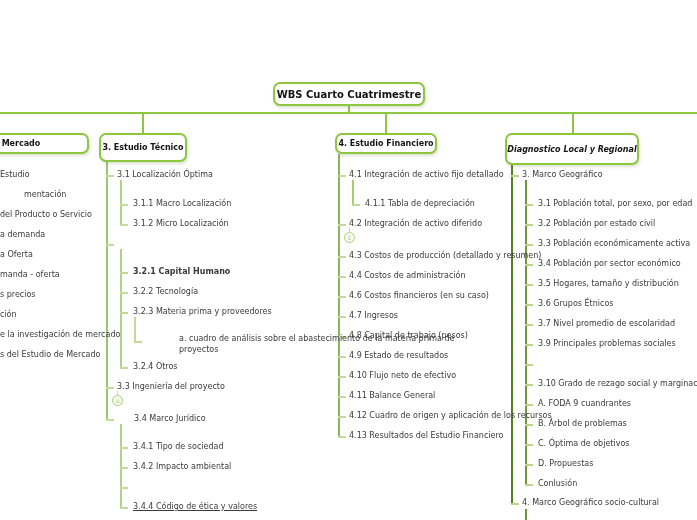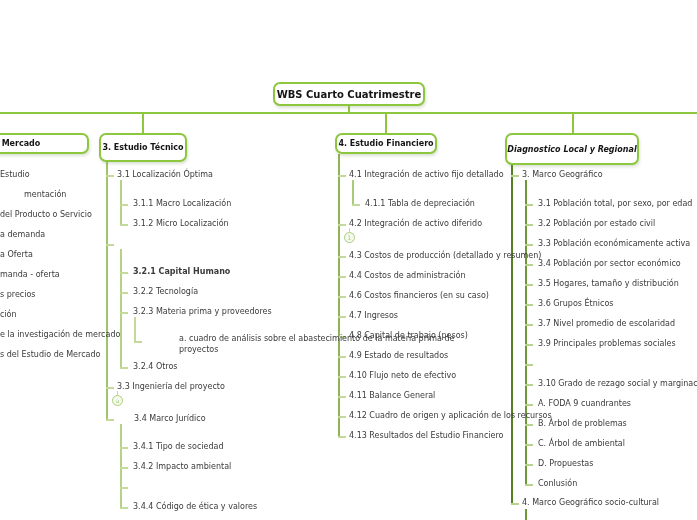--- a/index.html
+++ b/index.html
@@ -96,21 +96,21 @@
     <div class="badge" style="left: 112px; top: 395px;">a</div>
     <div class="hline" style="left: 106px; top: 419px; width: 8px; height: 1.5px; background: rgb(195, 218, 155);"></div>
     <div class="item-label" style="left: 117px; top: 413px; margin-left: 17px;">3.4 Marco Jurídico</div>
     <div class="vline" style="left: 120px; top: 424px; width: 1.5px; height: 83px; background: rgb(180, 210, 135);"></div>
     <div class="hline" style="left: 120px; top: 447px; width: 8px; height: 1.5px; background: rgb(195, 218, 155);"></div>
     <div class="item-label" style="left: 133px; top: 441px;">3.4.1 Tipo de sociedad</div>
     <div class="hline" style="left: 120px; top: 467px; width: 8px; height: 1.5px; background: rgb(195, 218, 155);"></div>
     <div class="item-label" style="left: 133px; top: 461px;">3.4.2 Impacto ambiental</div>
     <div class="hline" style="left: 120px; top: 487px; width: 8px; height: 1.5px; background: rgb(195, 218, 155);"></div>
     <div class="hline" style="left: 120px; top: 507px; width: 8px; height: 1.5px; background: rgb(195, 218, 155);"></div>
-    <div class="item-label" style="left: 133px; top: 501px;">3.4.4 Código de ética y valores</div>
+    <div class="item-label" style="left: 133px; top: 501px; text-decoration: underline;">3.4.4 Código de ética y valores</div>
     <div class="vline" style="left: 338px; top: 154px; width: 1.5px; height: 282px; background: rgb(143, 179, 88);"></div>
     <div class="hline" style="left: 338px; top: 175px; width: 8px; height: 1.5px; background: rgb(195, 218, 155);"></div>
     <div class="item-label" style="left: 349px; top: 169px;">4.1 Integración de activo fijo detallado</div>
     <div class="vline" style="left: 352px; top: 180px; width: 1.5px; height: 24px; background: rgb(169, 203, 121);"></div>
     <div class="hline" style="left: 352px; top: 204px; width: 8px; height: 1.5px; background: rgb(195, 218, 155);"></div>
     <div class="item-label" style="left: 365px; top: 198px;">4.1.1 Tabla de depreciación</div>
     <div class="hline" style="left: 338px; top: 224px; width: 8px; height: 1.5px; background: rgb(195, 218, 155);"></div>
     <div class="item-label" style="left: 349px; top: 218px;">4.2 Integración de activo diferido</div>
     <div class="badge-stem" style="left: 349px; top: 228px; height: 4px; background: rgb(195, 218, 155);"></div>
     <div class="badge" style="left: 344px; top: 232px;">1</div>
@@ -155,21 +155,21 @@
     <div class="hline" style="left: 525px; top: 344px; width: 8px; height: 1.5px; background: rgb(183, 211, 141);"></div>
     <div class="hline" style="left: 525px; top: 364px; width: 8px; height: 1.5px; background: rgb(183, 211, 141);"></div>
     <div class="item-label" style="left: 538px; top: 338px;">3.9 Principales problemas sociales</div>
     <div class="hline" style="left: 525px; top: 384px; width: 8px; height: 1.5px; background: rgb(183, 211, 141);"></div>
     <div class="item-label" style="left: 538px; top: 378px;">3.10 Grado de rezago social y marginacion</div>
     <div class="hline" style="left: 525px; top: 404px; width: 8px; height: 1.5px; background: rgb(183, 211, 141);"></div>
     <div class="item-label" style="left: 538px; top: 398px;">A. FODA 9 cuandrantes</div>
     <div class="hline" style="left: 525px; top: 424px; width: 8px; height: 1.5px; background: rgb(183, 211, 141);"></div>
     <div class="item-label" style="left: 538px; top: 418px;">B. Árbol de problemas</div>
     <div class="hline" style="left: 525px; top: 444px; width: 8px; height: 1.5px; background: rgb(183, 211, 141);"></div>
-    <div class="item-label" style="left: 538px; top: 438px;">C. Árbol de ambiental</div>
+    <div class="item-label" style="left: 538px; top: 438px;">C. Óptima de objetivos</div>
     <div class="hline" style="left: 525px; top: 464px; width: 8px; height: 1.5px; background: rgb(183, 211, 141);"></div>
     <div class="item-label" style="left: 538px; top: 458px;">D. Propuestas</div>
     <div class="hline" style="left: 525px; top: 484px; width: 8px; height: 1.5px; background: rgb(183, 211, 141);"></div>
     <div class="item-label" style="left: 538px; top: 478px;">Conlusión</div>
     <div class="hline" style="left: 511px; top: 503px; width: 8px; height: 1.5px; background: rgb(183, 211, 141);"></div>
     <div class="item-label" style="left: 522px; top: 497px;">4. Marco Geográfico socio-cultural</div>
     <div class="vline" style="left: 525px; top: 509px; width: 1.5px; height: 12px; background: rgb(111, 151, 57);"></div>
   </div>
 
 </body></html>

